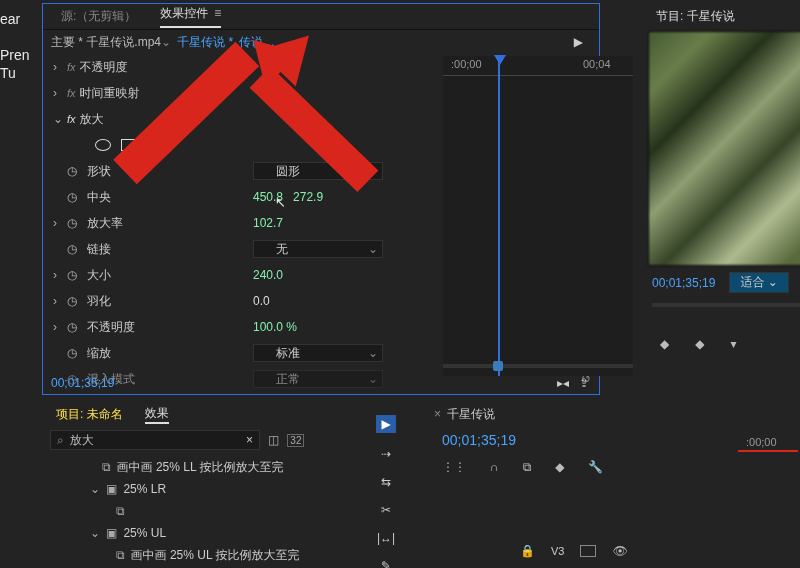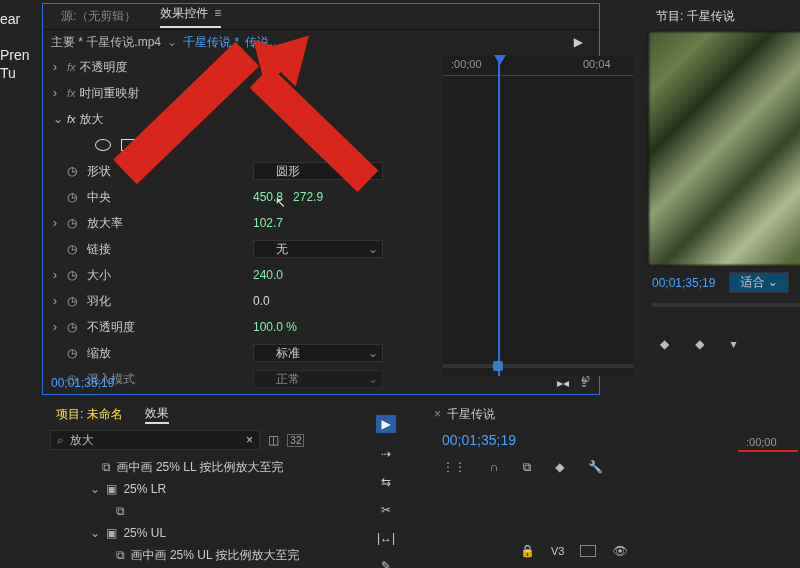--- a/index.html
+++ b/index.html
@@ -5,23 +5,23 @@
 html,body{margin:0;padding:0;background:#1b1b1b;font-family:"Segoe UI","Microsoft YaHei",sans-serif;font-size:12px;color:#b8b8b8;overflow:hidden}
 *{box-sizing:border-box}
 #stage{position:relative;width:800px;height:568px;background:#232323}
 .leftedge{position:absolute;left:0;top:10px;width:40px;color:#e8e8e8;font-size:14px;line-height:18px;white-space:pre}
 .panel{position:absolute;background:#232323}
 .ec-panel{left:42px;top:3px;width:558px;height:392px;border:1px solid #2f6fe0}
 .tabs{height:26px;display:flex;align-items:center;gap:24px;padding-left:18px;border-bottom:1px solid #111}
 .tab{color:#888}
 .tab.active{color:#ddd;border-bottom:2px solid #ddd;padding-bottom:4px}
 .tab .menu-icon{margin-left:6px;color:#aaa}
-.hrow{height:24px;display:flex;align-items:center;padding:0 8px;gap:6px;font-size:12px}
+.hrow{height:24px;display:flex;align-items:center;padding:0 8px;font-size:12px}
 .crumb-main{color:#bbb}
-.crumb-sub{color:#4aa3ff;}
+.crumb-sub{color:#4aa3ff;margin-left:6px}
 .caret{color:#888}
 .play-icon{color:#ccc;margin-right:8px}
 .list{position:relative}
 .row{height:26px;display:flex;align-items:center;padding-left:10px;position:relative}
 .row .exp{width:14px;color:#aaa}
 .row .fx{font-style:italic;color:#888;margin-right:4px;font-size:11px}
 .row .fx.on{color:#ddd}
 .row .sw{width:14px;height:14px;display:inline-block;margin-right:6px;color:#aaa}
 .row .lbl{color:#ccc}
 .row .val{position:absolute;left:210px;color:#ddd}

